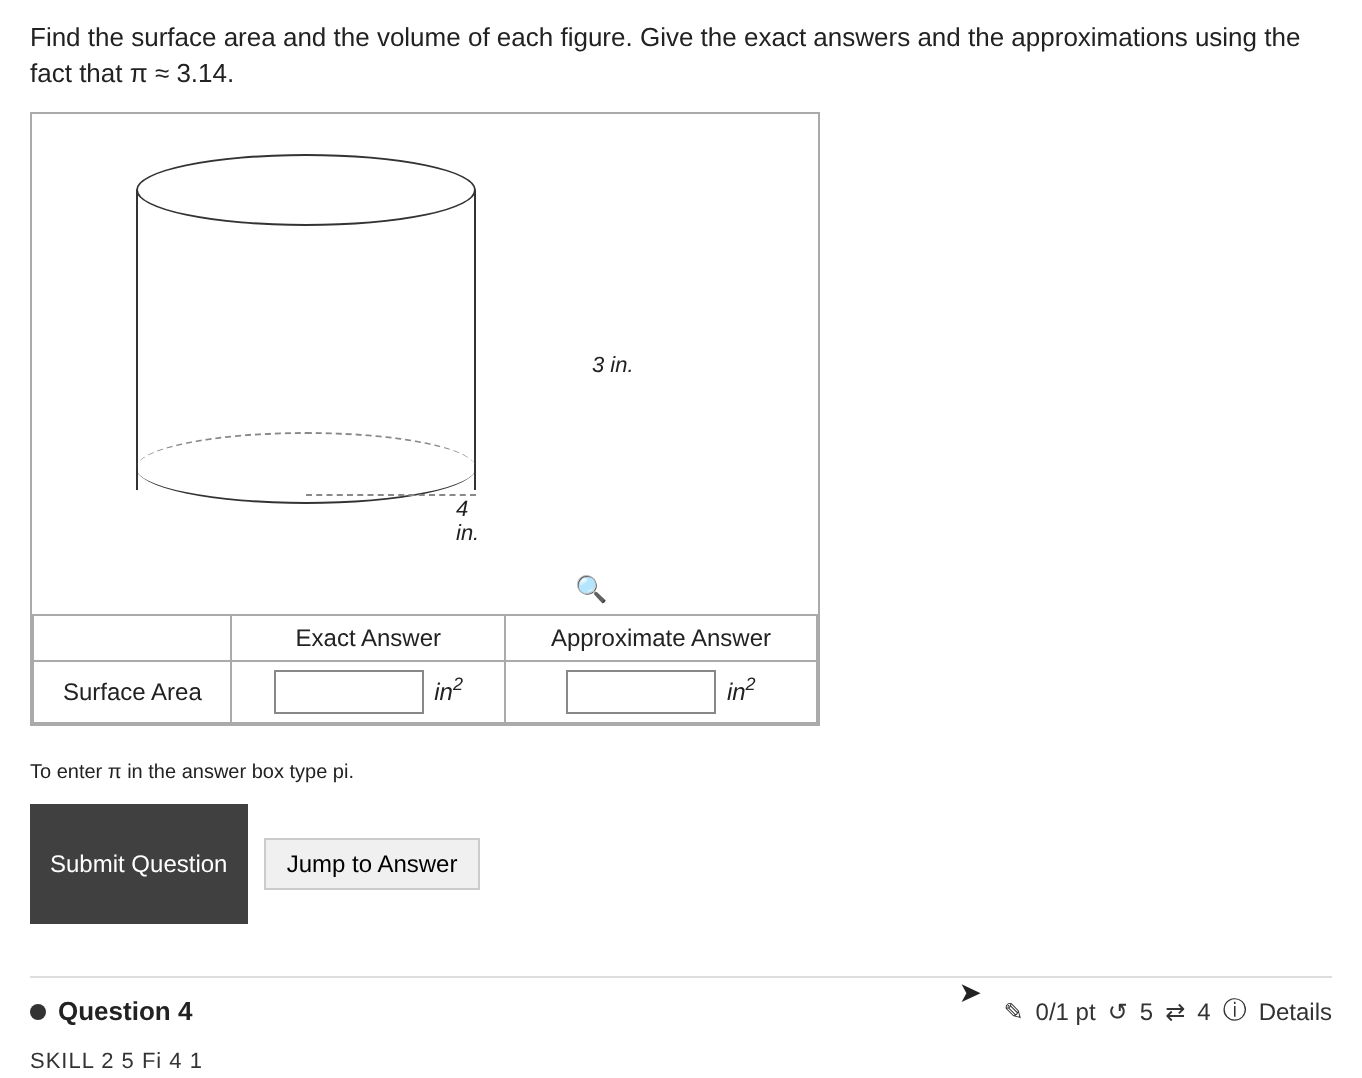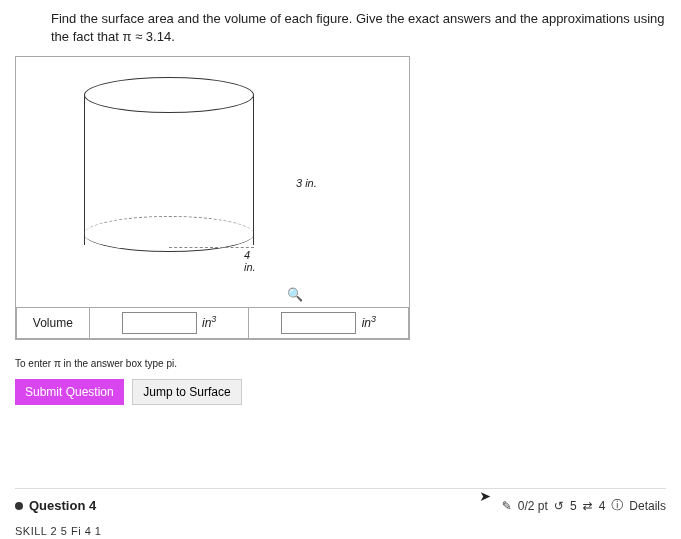--- a/index.html
+++ b/index.html
@@ -1,38 +1,38 @@
 <!DOCTYPE html>
 <html><head>
 <meta charset="utf-8">
 <style>
   * { box-sizing: border-box; margin: 0; padding: 0; }
   body { font-family: Arial, sans-serif; font-size: 13px; color: #222; background: #fff; width: 681px; height: 539px; padding: 10px 15px; position: relative; }
-  .instruction { font-size: 13px; margin-bottom: 10px; line-height: 1.4; margin-left: 36px; }
+  .instruction { font-size: 13px; margin-bottom: 10px; line-height: 1.4; }
   .problem-box { border: 1px solid #aaa; width: 395px; padding: 0; }
   .figure-area { height: 250px; position: relative; }
-  .cylinder { position: absolute; left: 68px; top: 20px; width: 152px; height: 175px; }
+  .cylinder { position: absolute; left: 52px; top: 20px; width: 152px; height: 175px; }
   .cyl-top { width: 170px; height: 36px; border: 1.5px solid #333; border-radius: 50%; position: absolute; top: 0; background: #fff; }
   .cyl-body { width: 170px; height: 150px; border-left: 1.5px solid #333; border-right: 1.5px solid #333; position: absolute; top: 18px; }
   .cyl-bot { width: 170px; height: 36px; border-radius: 50%; position: absolute; bottom: 0; border-top: 1px dashed #888; border-bottom: 1.5px solid #333; }
   .radius-line { position: absolute; left: 85px; top: 170px; width: 85px; border-top: 1px dashed #888; }
   .radius-label { position: absolute; left: 160px; top: 172px; font-size: 11px; font-style: italic; }
   .height-label { position: absolute; left: 280px; top: 120px; font-size: 11px; font-style: italic; }
   .zoom { position: absolute; right: 105px; bottom: 5px; font-size: 13px; color: #555; }
   table { border-collapse: collapse; width: 100%; }
   td, th { border: 1px solid #aaa; padding: 4px 6px; font-size: 12px; text-align: center; vertical-align: middle; }
   th { font-weight: normal; }
   .row-label { font-size: 12px; padding: 8px 4px; }
   .answer-cell { white-space: nowrap; }
   .answer-input { width: 75px; height: 22px; border: 1px solid #888; vertical-align: middle; }
   .unit { font-style: italic; margin-left: 2px; }
   sup { font-size: 9px; }
   .note { margin-top: 18px; font-size: 10px; }
   .btn-row { margin-top: 10px; }
-  .submit-btn { background: #d946ef; color: #fff; border: none; padding: 6px 10px; font-size: 12px; cursor: pointer; }
+  .submit-btn { background: #404040; color: #fff; border: none; padding: 23px 10px; font-size: 12px; cursor: pointer; }
   .jump-btn { background: #f0f0f0; border: 1px solid #ccc; padding: 5px 10px; font-size: 12px; margin-left: 5px; cursor: pointer; }
   .question-bar { position: absolute; bottom: 25px; left: 15px; right: 15px; display: flex; align-items: center; justify-content: space-between; border-top: 1px solid #ddd; padding-top: 8px; }
   .q-left { display: flex; align-items: center; gap: 6px; font-weight: bold; font-size: 13px; }
   .dot { width: 8px; height: 8px; background: #333; border-radius: 50%; }
   .q-right { display: flex; align-items: center; gap: 6px; font-size: 12px; color: #333; }
   .icon { display: inline-block; }
   .cursor { position: absolute; right: 190px; bottom: 35px; font-size: 14px; }
   .cutoff { position: absolute; bottom: 2px; left: 15px; font-size: 11px; color: #333; letter-spacing: 0.5px; text-align: center; }
 </style>
 </head>
@@ -47,50 +47,55 @@
       <div class="cyl-bot"></div>
       <div class="cyl-top"></div>
       <div class="radius-line"></div>
       <div class="radius-label">4 in.</div>
     </div>
     <div class="height-label">3 in.</div>
     <div class="zoom">🔍</div>
   </div>
   <table>
     <tbody>
+        <tr>
+      <th></th>
+      <th>Exact Answer</th>
+      <th>Approximate Answer</th>
+    </tr>
     <tr>
-      <td class="row-label">Volume</td>
+      <td class="row-label">Surface Area</td>
       <td class="answer-cell">
         <input class="answer-input" style="">
-        <span class="unit"><span>in</span><sup>3</sup></span>
+        <span class="unit"><span>in</span><sup>2</sup></span>
       </td>
       <td class="answer-cell">
         <input class="answer-input" style="">
-        <span class="unit"><span>in</span><sup>3</sup></span>
+        <span class="unit"><span>in</span><sup>2</sup></span>
       </td>
     </tr>
   </tbody>
     </table>
 </div>
 
 <div class="note">To enter π in the answer box type pi.</div>
 
 <div class="btn-row">
   <button class="submit-btn">Submit Question</button>
-  <button class="jump-btn">Jump to Surface</button>
+  <button class="jump-btn">Jump to Answer</button>
 </div>
 
 <div class="question-bar">
   <div class="q-left">
     <span class="dot"></span>
     <span>Question 4</span>
   </div>
   <div class="q-right">
     <span class="icon">✎</span>
-    <span>0/2 pt</span>
+    <span>0/1 pt</span>
     <span class="icon">↺</span>
     <span>5</span>
     <span class="icon">⇄</span>
     <span>4</span>
     <span class="icon">ⓘ</span>
     <span>Details</span>
   </div>
 </div>
 
 <div class="cursor">➤</div>

